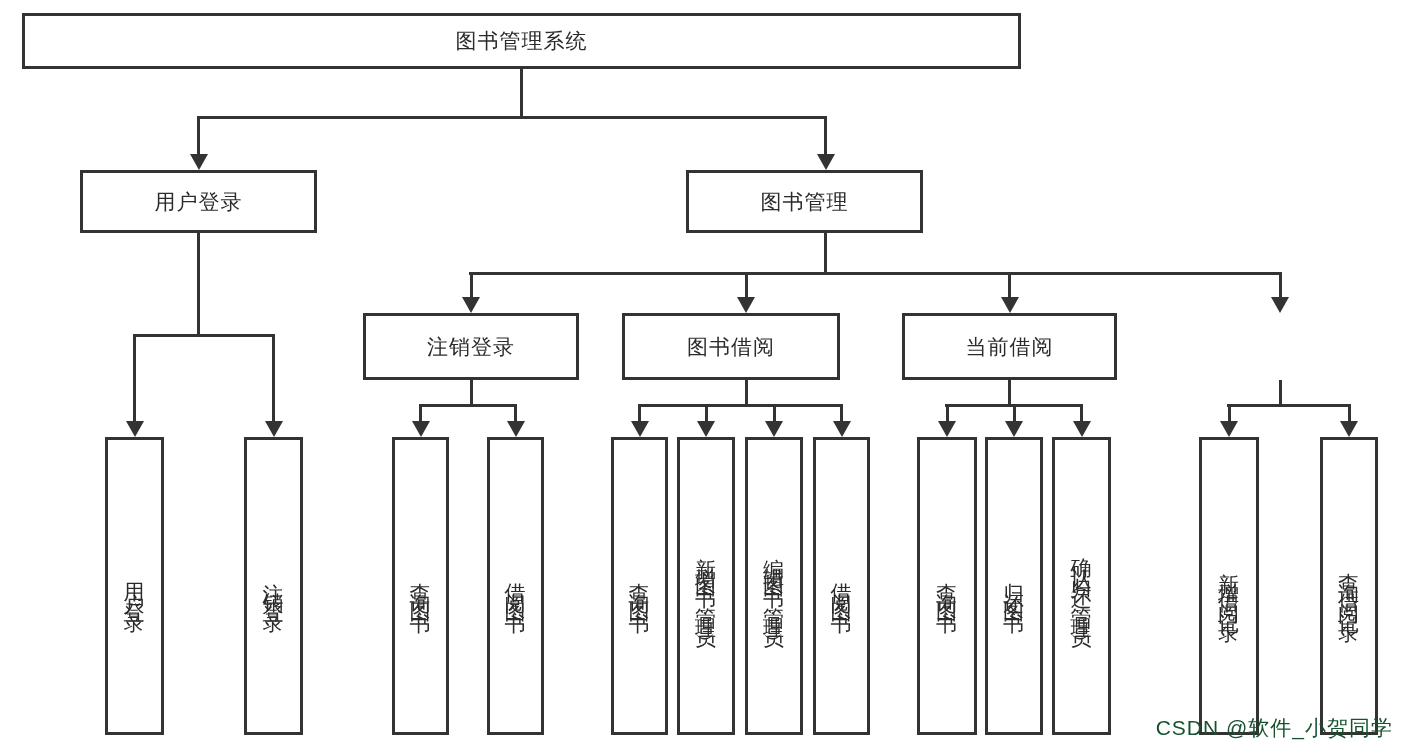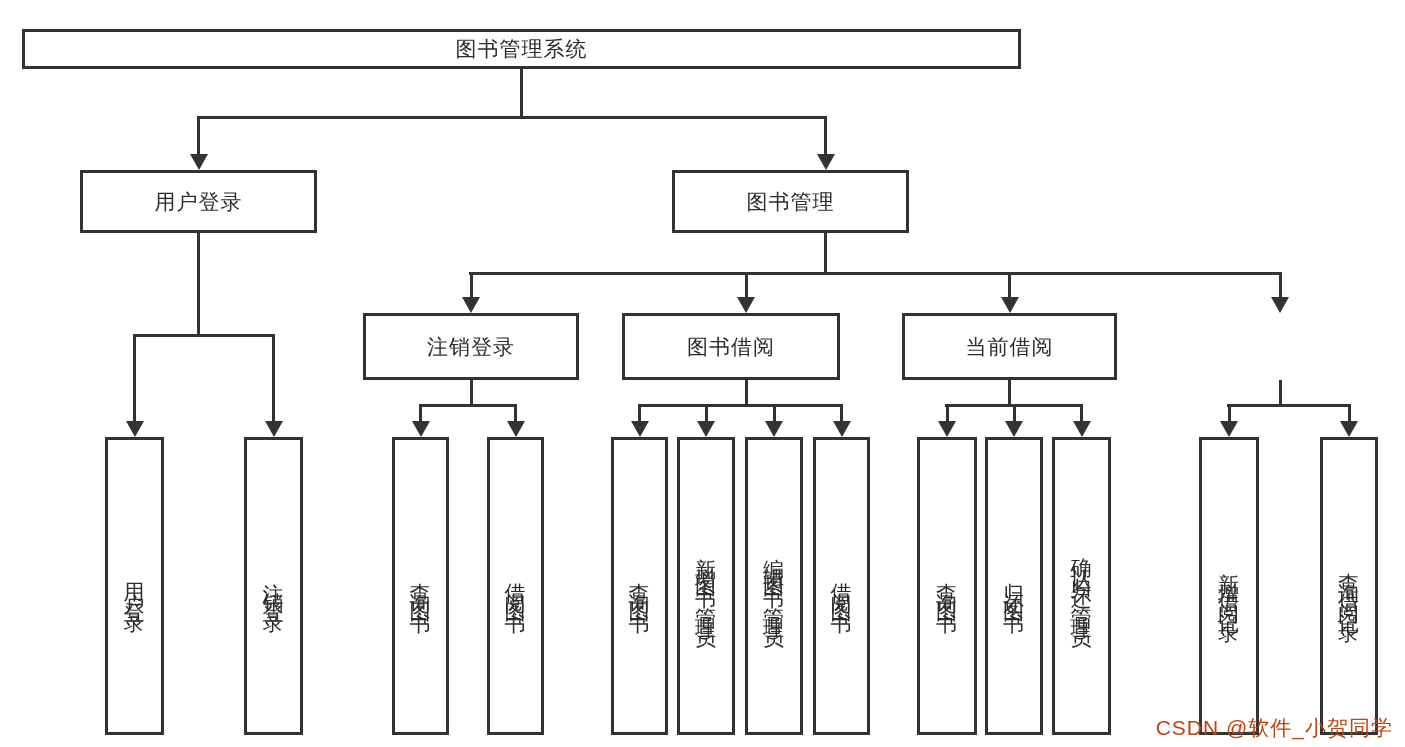--- a/index.html
+++ b/index.html
@@ -22,43 +22,43 @@
   }
   .vl{position:absolute;width:3px;background:#333333;z-index:1;}
   .hl{position:absolute;height:3px;background:#333333;z-index:1;}
   .arrow{
     position:absolute;width:0;height:0;z-index:1;
     border-left:9px solid transparent;border-right:9px solid transparent;
     border-top:16px solid #333333;
   }
   .watermark{
     position:absolute;top:714px;right:12px;z-index:5;
-    font-size:21px;color:#c2410c;letter-spacing:1px;white-space:nowrap;
+    font-size:21px;color:#14532d;letter-spacing:1px;white-space:nowrap;
   }
 </style>
 </head>
 <body>
 
 <div class="stage">
 
-  <div class="box hbox" style="left:22px;top:29px;width:999px;height:40px">
+  <div class="box hbox" style="left:22px;top:13px;width:999px;height:56px">
     <span>图书管理系统</span>
   </div>
 
   <div class="vl" style="left:520px;top:69px;height:49px"></div>
   <div class="hl" style="left:197px;top:116px;width:630px"></div>
   <div class="vl" style="left:197px;top:116px;height:40px"></div>
   <div class="vl" style="left:824px;top:116px;height:40px"></div>
   <div class="arrow" style="left:190px;top:154px"></div>
   <div class="arrow" style="left:817px;top:154px"></div>
 
   <div class="box hbox" style="left:80px;top:170px;width:237px;height:63px">
     <span>用户登录</span>
   </div>
-  <div class="box hbox" style="left:672px;top:170px;width:237px;height:63px">
+  <div class="box hbox" style="left:686px;top:170px;width:237px;height:63px">
     <span>图书管理</span>
   </div>
 
   <div class="vl" style="left:197px;top:233px;height:103px"></div>
   <div class="hl" style="left:133px;top:334px;width:142px"></div>
   <div class="vl" style="left:133px;top:334px;height:89px"></div>
   <div class="vl" style="left:272px;top:334px;height:89px"></div>
   <div class="arrow" style="left:126px;top:421px"></div>
   <div class="arrow" style="left:265px;top:421px"></div>
 

